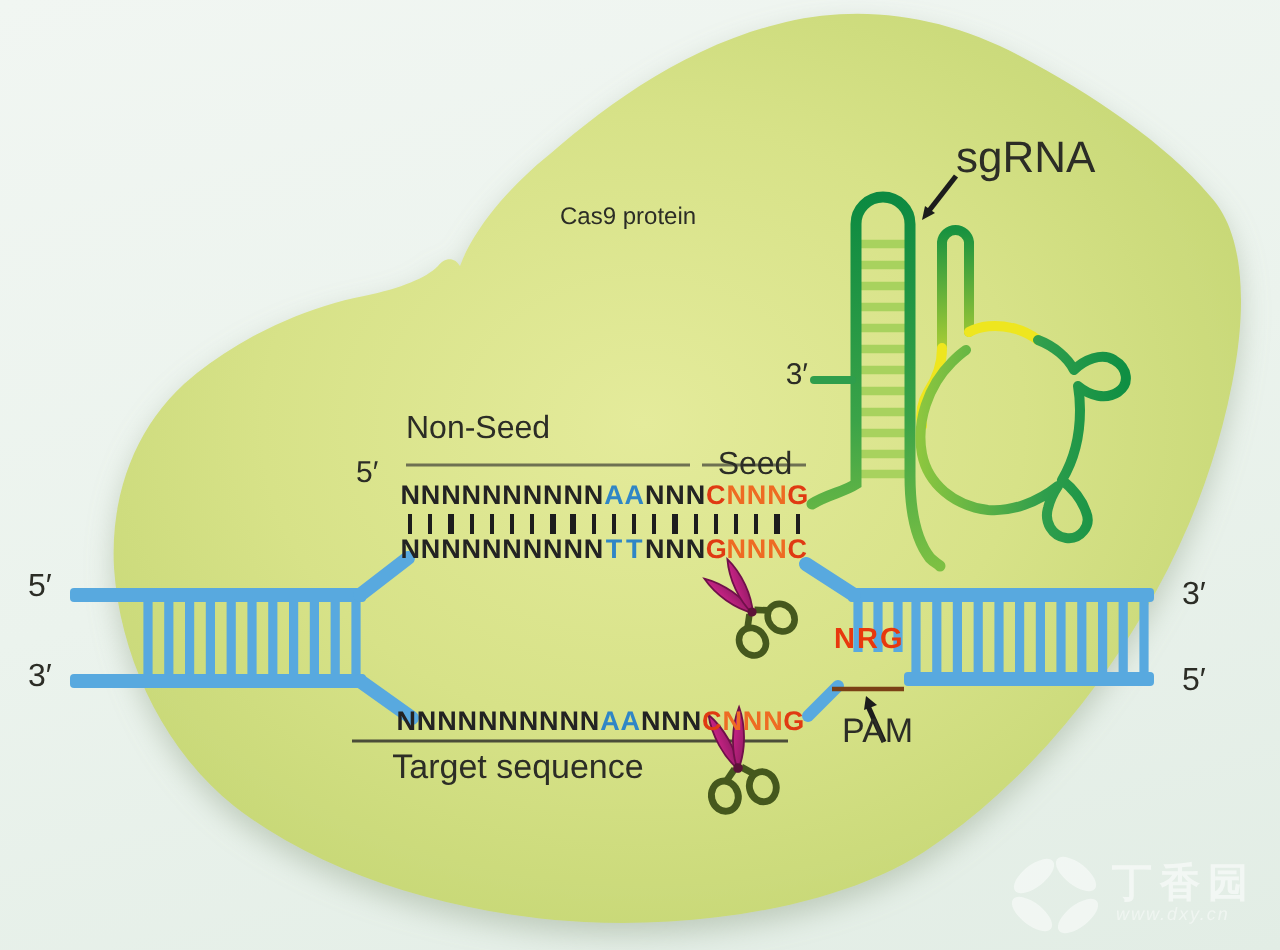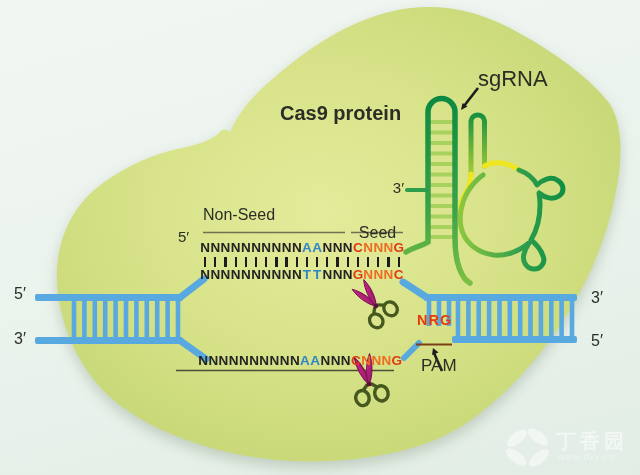--- a/index.html
+++ b/index.html
@@ -3,21 +3,21 @@
 <meta charset="utf-8">
 <style>
   html,body{margin:0;padding:0;background:#ffffff;}
   .stage{
     position:relative;width:640px;height:475px;overflow:hidden;
     background:linear-gradient(165deg,#f1f6f2 0%,#ebf3ed 50%,#e2ede5 100%);
     font-family:"Liberation Sans",sans-serif;
   }
   svg.layer{position:absolute;left:0;top:0;}
   .lbl{position:absolute;color:#2c2d26;white-space:nowrap;line-height:1.1;}
-  .lbl-cas9{left:280px;top:102px;font-size:20px;font-weight:bold;}
+  .lbl-cas9{left:280px;top:102px;font-size:12px;}
   .lbl-sgrna{left:478px;top:67px;font-size:22px;}
   .lbl-nonseed{left:203px;top:206px;width:142px;text-align:left;font-size:16px;}
   .lbl-seed{left:351px;top:224px;width:53px;text-align:center;font-size:16px;}
   .lbl-guide5{left:178px;top:229px;font-size:15px;}
   .lbl-sg3{left:378px;top:180px;width:26px;text-align:right;font-size:15px;}
   .lbl-l5{left:14px;top:285px;font-size:16px;}
   .lbl-l3{left:14px;top:330px;font-size:16px;}
   .lbl-r3{left:591px;top:289px;font-size:16px;}
   .lbl-r5{left:591px;top:332px;font-size:16px;}
   .lbl-target{left:176px;top:375px;width:166px;text-align:center;font-size:17px;}
@@ -224,20 +224,21 @@
   <div class="lbl lbl-cas9">Cas9 protein</div>
   <div class="lbl lbl-sgrna">sgRNA</div>
   <div class="lbl lbl-nonseed">Non-Seed</div>
   <div class="lbl lbl-seed">Seed</div>
   <div class="lbl lbl-guide5">5′</div>
   <div class="lbl lbl-sg3">3′</div>
   <div class="lbl lbl-l5">5′</div>
   <div class="lbl lbl-l3">3′</div>
   <div class="lbl lbl-r3">3′</div>
   <div class="lbl lbl-r5">5′</div>
+  <div class="lbl lbl-target">Target sequence</div>
   <div class="lbl lbl-pam">PAM</div>
   <div class="lbl lbl-nrg">NRG</div>
 
   <div class="seqrow row-guide">
       <span class="ch c-base">N</span>
       <span class="ch c-base">N</span>
       <span class="ch c-base">N</span>
       <span class="ch c-base">N</span>
       <span class="ch c-base">N</span>
       <span class="ch c-base">N</span>

